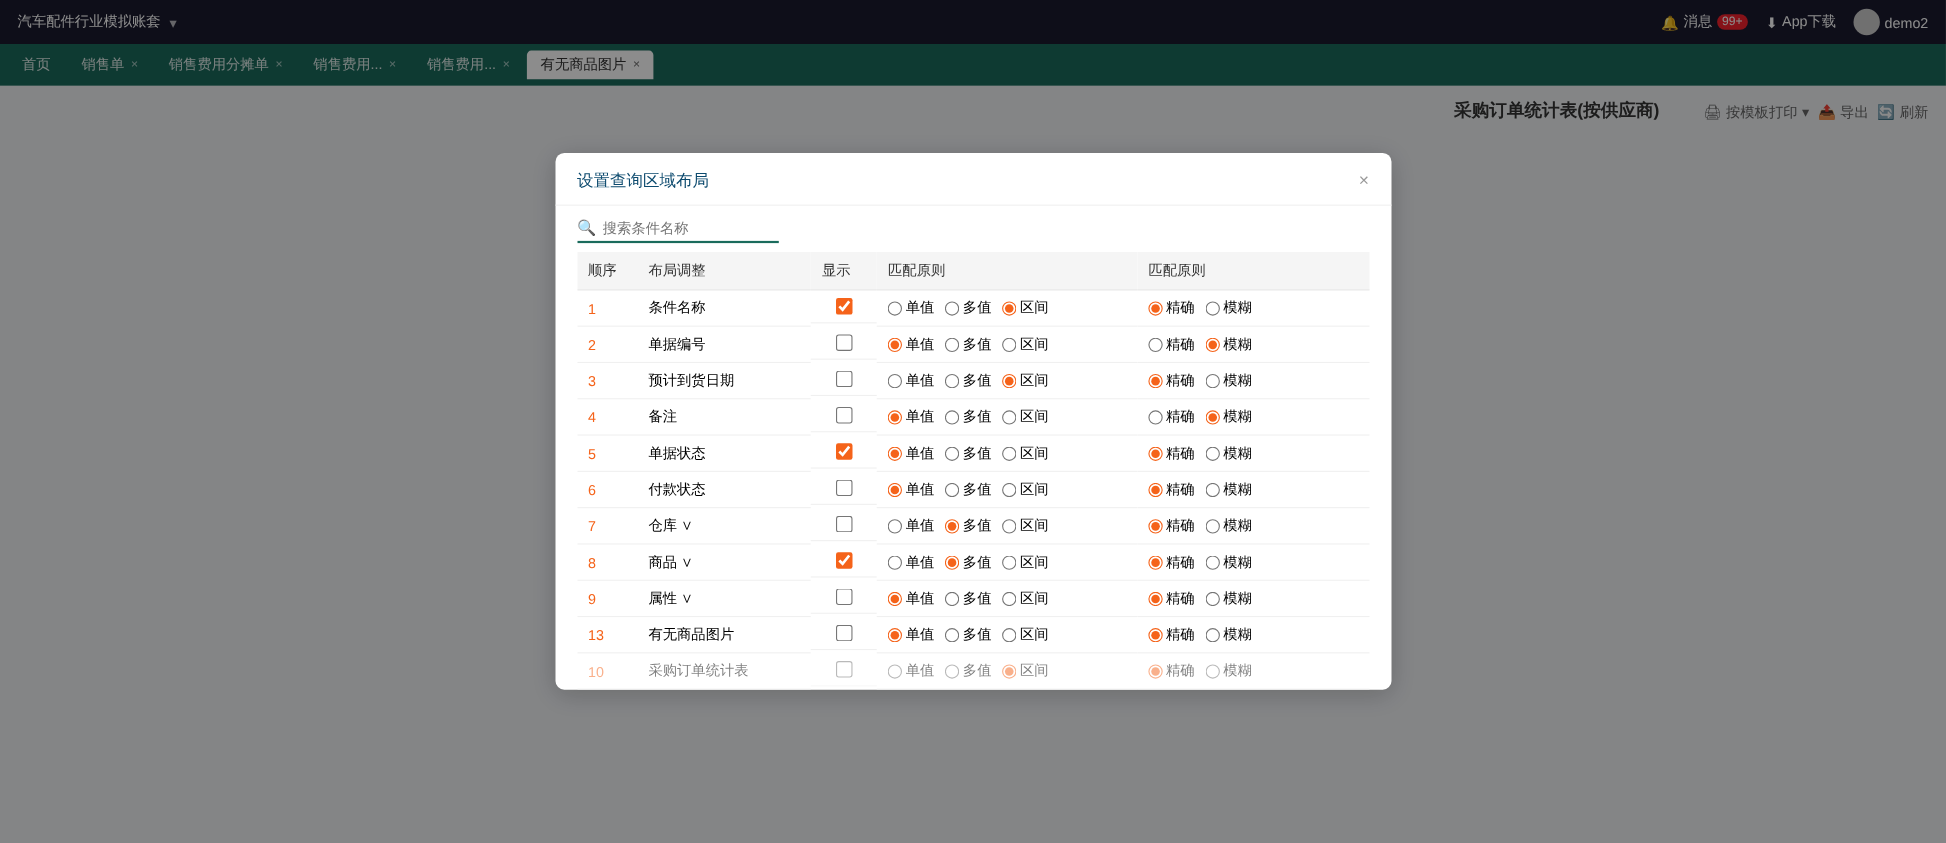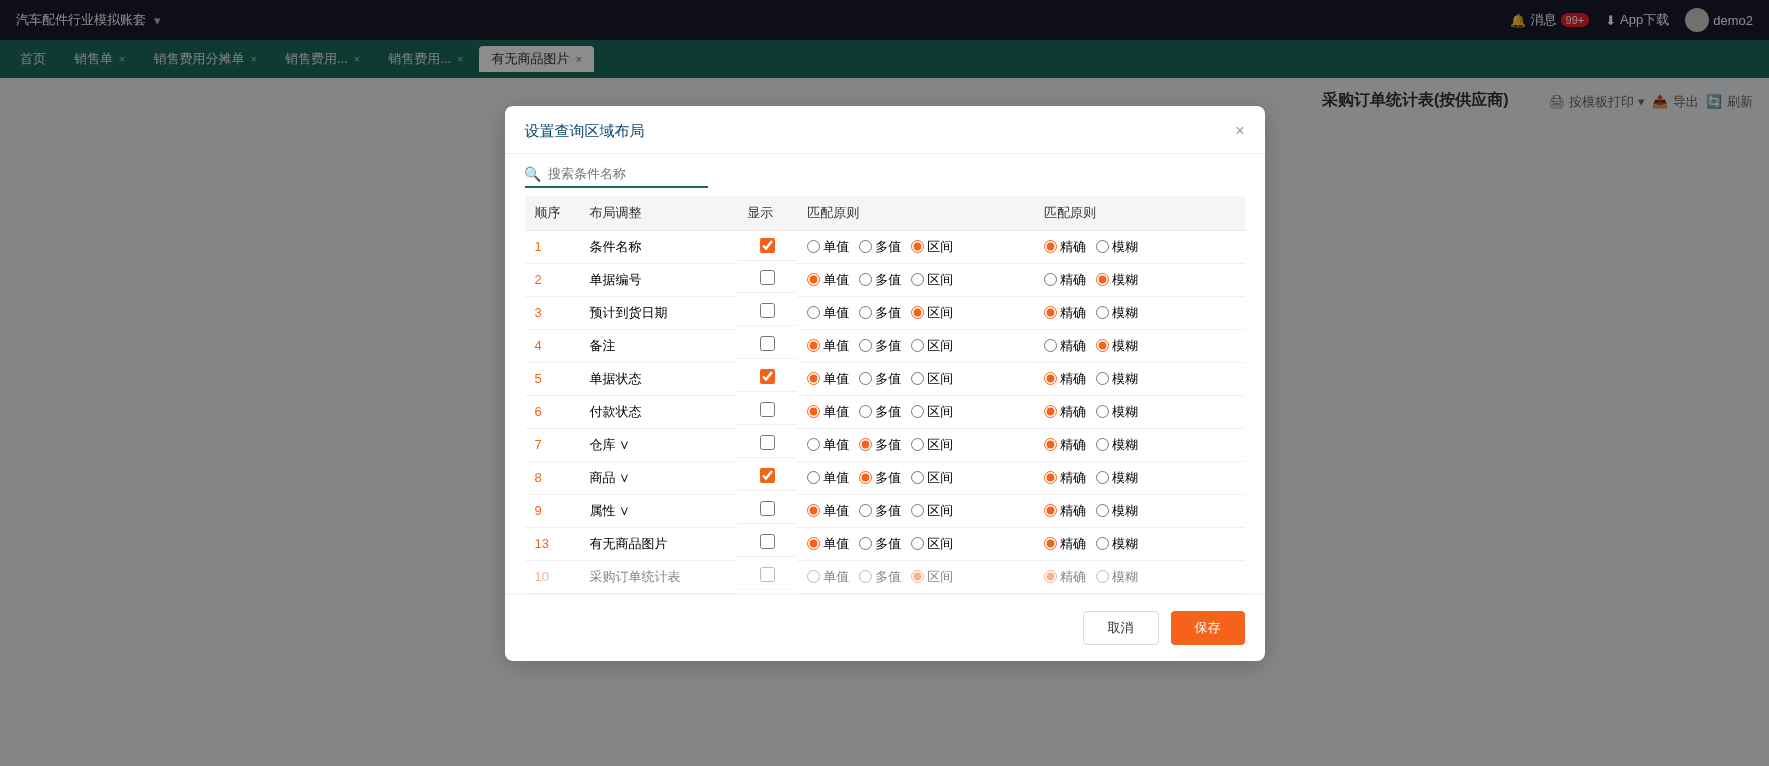--- a/index.html
+++ b/index.html
@@ -732,18 +732,14 @@
                     <input type="radio" name="match_10" style="">
                     <span>模糊</span>
                   </label>
                 </div>
               </td>
             </tr>
           </tbody>
       </table>
     </div>
 
-    <div class="dialog-footer">
-      <button class="btn-cancel">取消</button>
-      <button class="btn-save">保存</button>
-    </div>
   </div>
 </div>
 
 </body></html>

